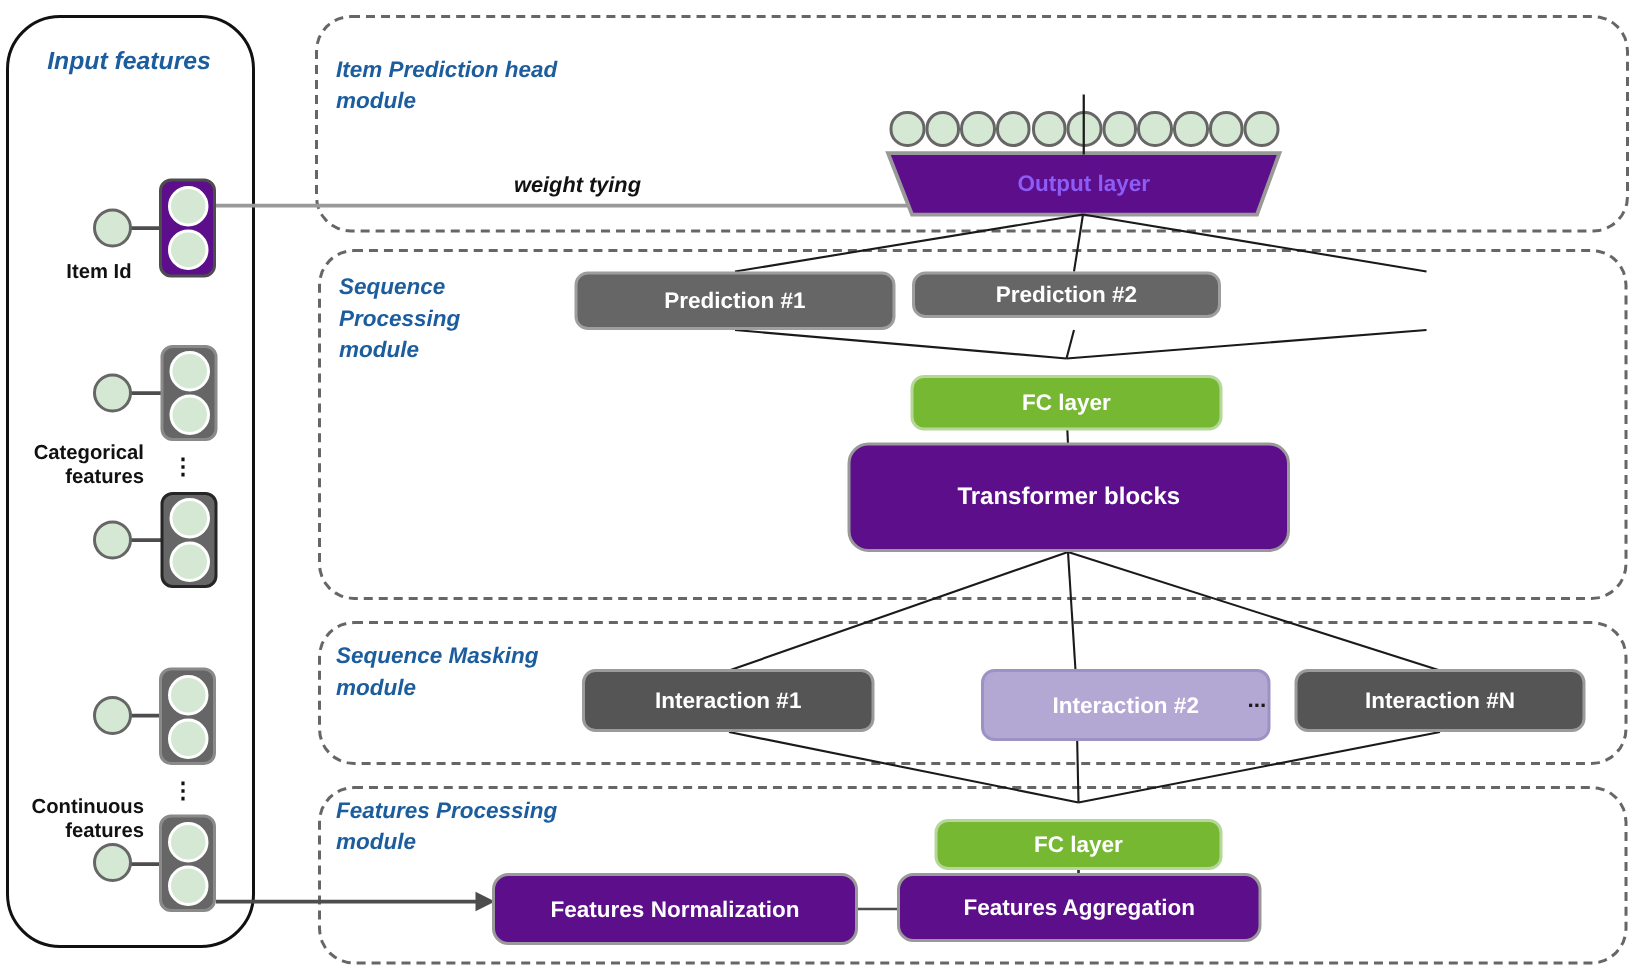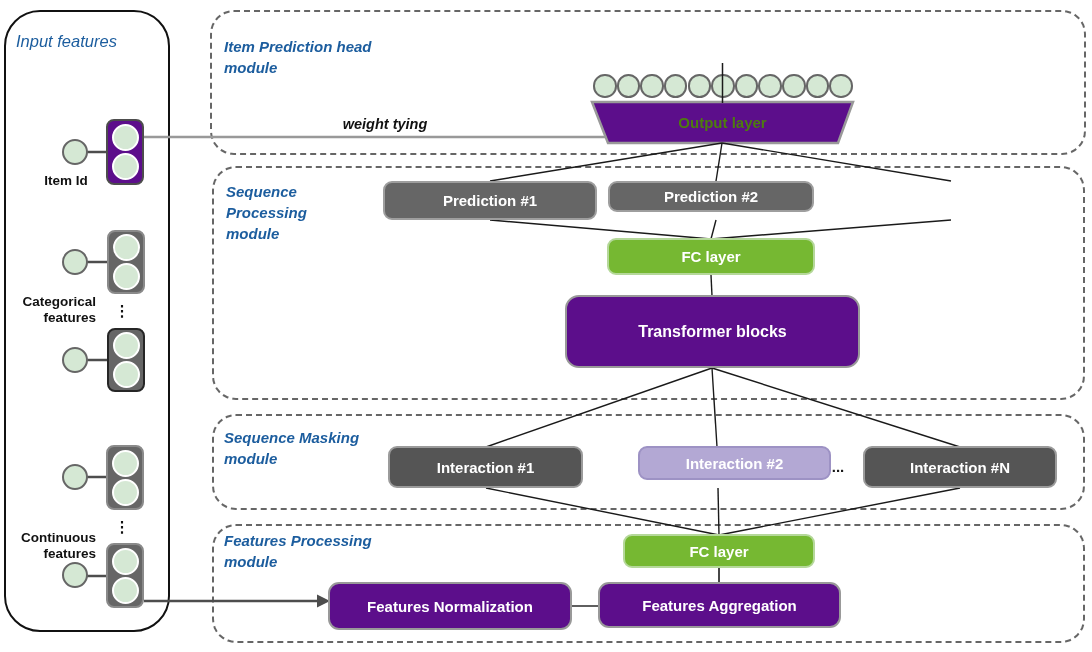--- a/index.html
+++ b/index.html
@@ -12,30 +12,30 @@
 
   
   .module{position:absolute;border:2px dashed #666;border-radius:24px;background:#fff;box-sizing:border-box;}
 
   
   #input-panel{position:absolute;left:4px;top:10px;width:166px;height:622px;
     border:2px solid #111;border-radius:36px;background:#fff;box-sizing:border-box;}
 
   .module-title{position:absolute;color:#1c5d9e;font-weight:bold;font-style:italic;
     font-size:15px;line-height:21px;white-space:pre-line;}
-  #panel-title{position:absolute;left:16px;top:32px;width:140px;
-    color:#1c5d9e;font-weight:normal;font-style:italic;font-size:16.5px;}
+  #panel-title{position:absolute;left:16px;top:32px;width:140px;text-align:center;
+    color:#1c5d9e;font-weight:bold;font-style:italic;font-size:16.5px;}
 
   
   .box{position:absolute;display:flex;align-items:center;justify-content:center;
     color:#fff;font-weight:bold;font-size:15px;border-radius:9px;box-sizing:border-box;text-align:center;}
   .purple{background:#5c0e8b;border:2.5px solid #999;}
   .gray{background:#666;border:2.5px solid #9e9e9e;}
   .darkgray{background:#555;border:2.5px solid #9b9b9b;}
-  .green{background:#76b832;border:2.5px solid #b5d89a;}
+  .green{background:#76b832;border:2.5px solid #b5d89a;margin-top:12px;}
   .lavender{background:#b3a8d4;border:2.5px solid #9d92c4;}
 
   
   .in-circle{position:absolute;width:26px;height:26px;border-radius:50%;
     background:#d5e8d4;border:2.5px solid #666;box-sizing:border-box;}
   .embed{position:absolute;width:38px;border-radius:8px;box-sizing:border-box;
     display:flex;flex-direction:column;align-items:center;justify-content:center;gap:2px;}
   .embed .node{width:27px;height:27px;border-radius:50%;background:#d5e8d4;
     border:2px solid #fff;box-sizing:border-box;flex:none;}
   .embed.epurple{background:#5c0e8b;border:2.5px solid #4d4d4d;}
@@ -50,21 +50,21 @@
   #softmax-row{position:absolute;left:593px;top:74px;width:260px;height:24px;
     display:flex;justify-content:space-between;}
   .unit-circle{width:23.5px;height:23.5px;border-radius:50%;flex:none;
     background:#d5e8d4;border:2.5px solid #666;box-sizing:border-box;}
 
   #weight-tying-label{position:absolute;left:318px;top:116px;width:134px;text-align:center;
     color:#111;font-weight:bold;font-style:italic;font-size:14.5px;}
   #interaction-ellipsis{position:absolute;left:826px;top:458px;width:24px;text-align:center;
     color:#1a1a1a;font-weight:bold;font-size:15px;}
   #output-layer-label{position:absolute;left:592px;top:104px;width:261px;height:37px;
-    display:flex;align-items:center;justify-content:center;color:#4d7c0f;font-weight:bold;font-size:15px;}
+    display:flex;align-items:center;justify-content:center;color:#8b5cf6;font-weight:bold;font-size:15px;}
 </style>
 </head>
 <body>
 
 <div id="canvas">
 
   <div class="module z0" style="left:210px;top:10px;width:876px;height:145px;"></div>
   <div class="module z0" style="left:212px;top:166px;width:873px;height:234px;"></div>
   <div class="module z0" style="left:212px;top:414px;width:873px;height:96px;"></div>
   <div class="module z0" style="left:212px;top:524px;width:873px;height:119px;"></div>
@@ -182,21 +182,21 @@
     </div>
   <div id="output-layer-label" class="z2">Output layer</div>
   <div id="weight-tying-label" class="z2">weight tying</div>
 
   <div class="box gray z2" style="left:383px;top:181px;width:214px;height:39px;">Prediction #1</div>
   <div class="box gray z2" style="left:608px;top:181px;width:206px;height:31px;">Prediction #2</div>
   <div class="box green z2" style="left:607px;top:238px;width:208px;height:37px;">FC layer</div>
   <div class="box purple z2" style="left:565px;top:295px;width:295px;height:73px;border-radius:14px;font-size:16px;">Transformer blocks</div>
 
   <div class="box darkgray z2" style="left:388px;top:446px;width:195px;height:42px;">Interaction #1</div>
-  <div class="box lavender z2" style="left:638px;top:446px;width:193px;height:34px;">Interaction #2</div>
+  <div class="box lavender z2" style="left:654px;top:446px;width:193px;height:48px;">Interaction #2</div>
   <div id="interaction-ellipsis" class="z2">...</div>
   <div class="box darkgray z2" style="left:863px;top:446px;width:194px;height:42px;text-align:right;">Interaction #N</div>
 
   <div class="box green z2" style="left:623px;top:534px;width:192px;height:34px;">FC layer</div>
   <div class="box purple z2" style="left:598px;top:582px;width:243px;height:46px;border-radius:11px;">Features Aggregation</div>
   <div class="box purple z2" style="left:328px;top:582px;width:244px;height:48px;border-radius:11px;">Features Normalization</div>
 
   <svg id="svg-over" width="1092" height="652">
     <line x1="722.5" y1="63" x2="722.5" y2="103" stroke="#1a1a1a" stroke-width="1.5"></line>
   </svg>

